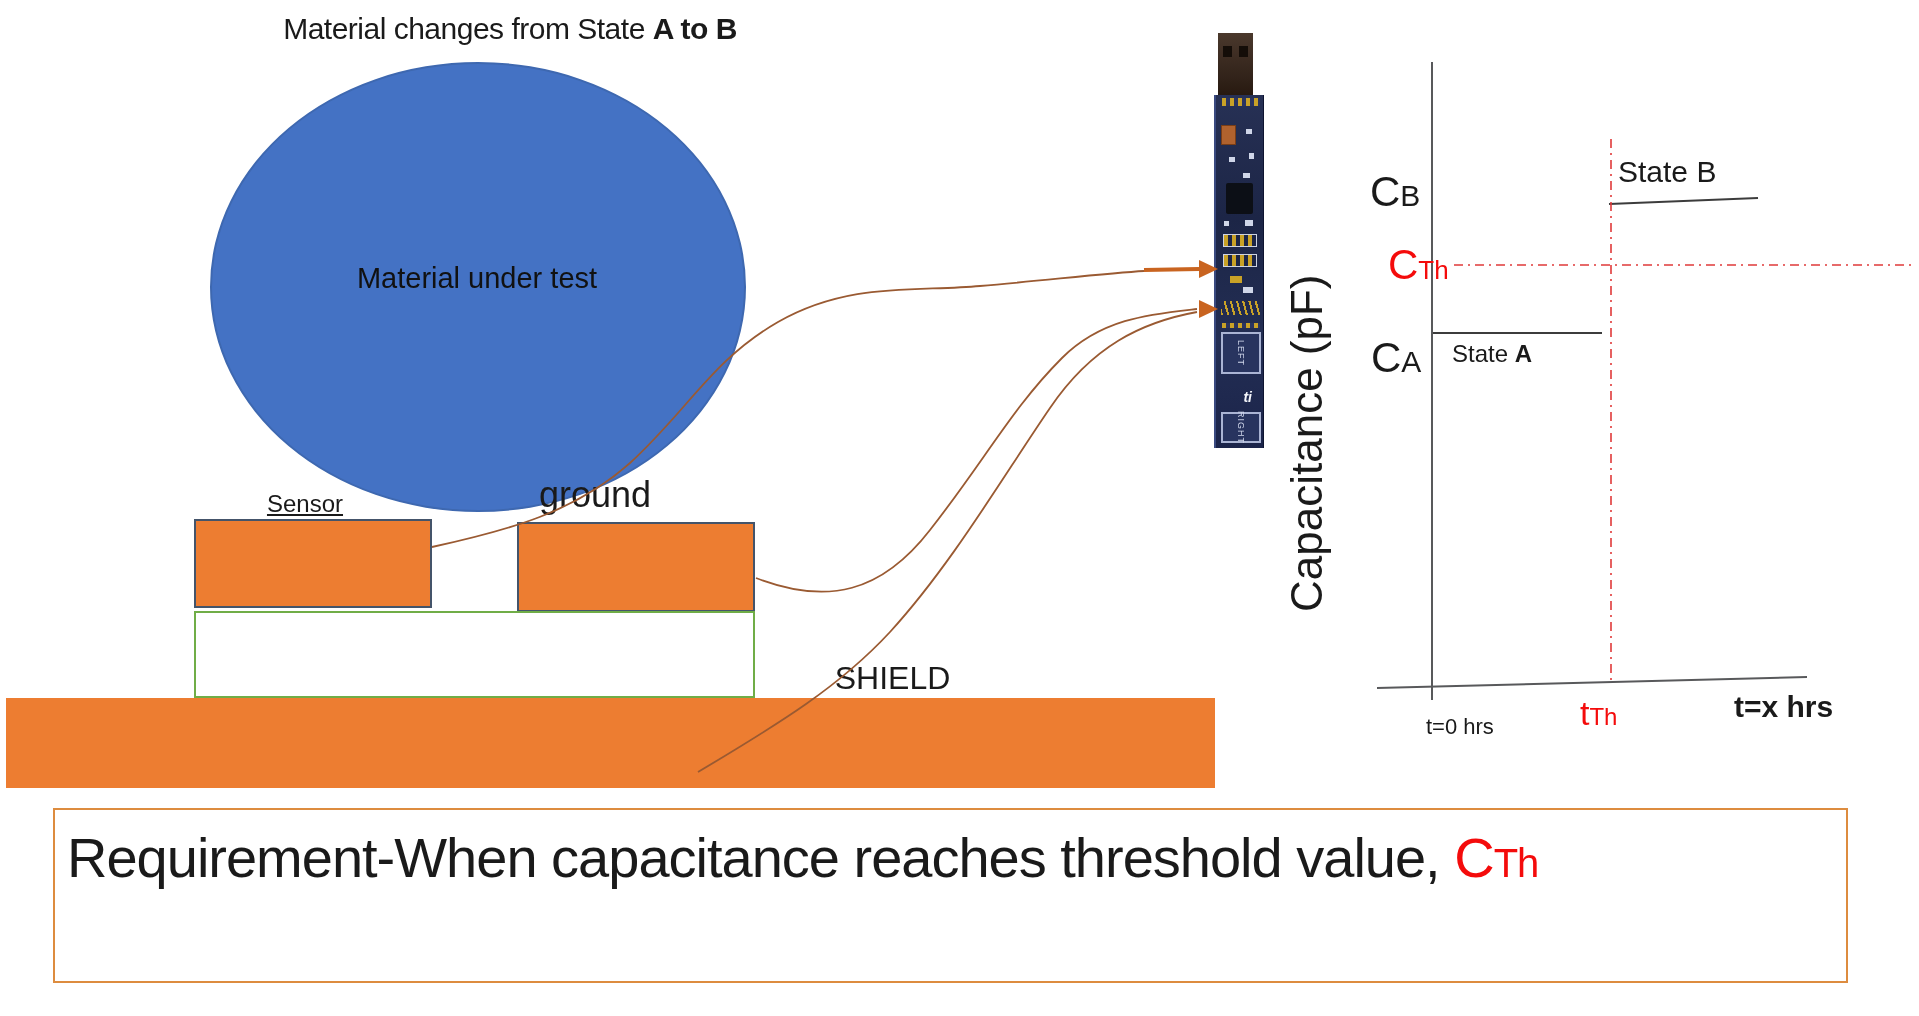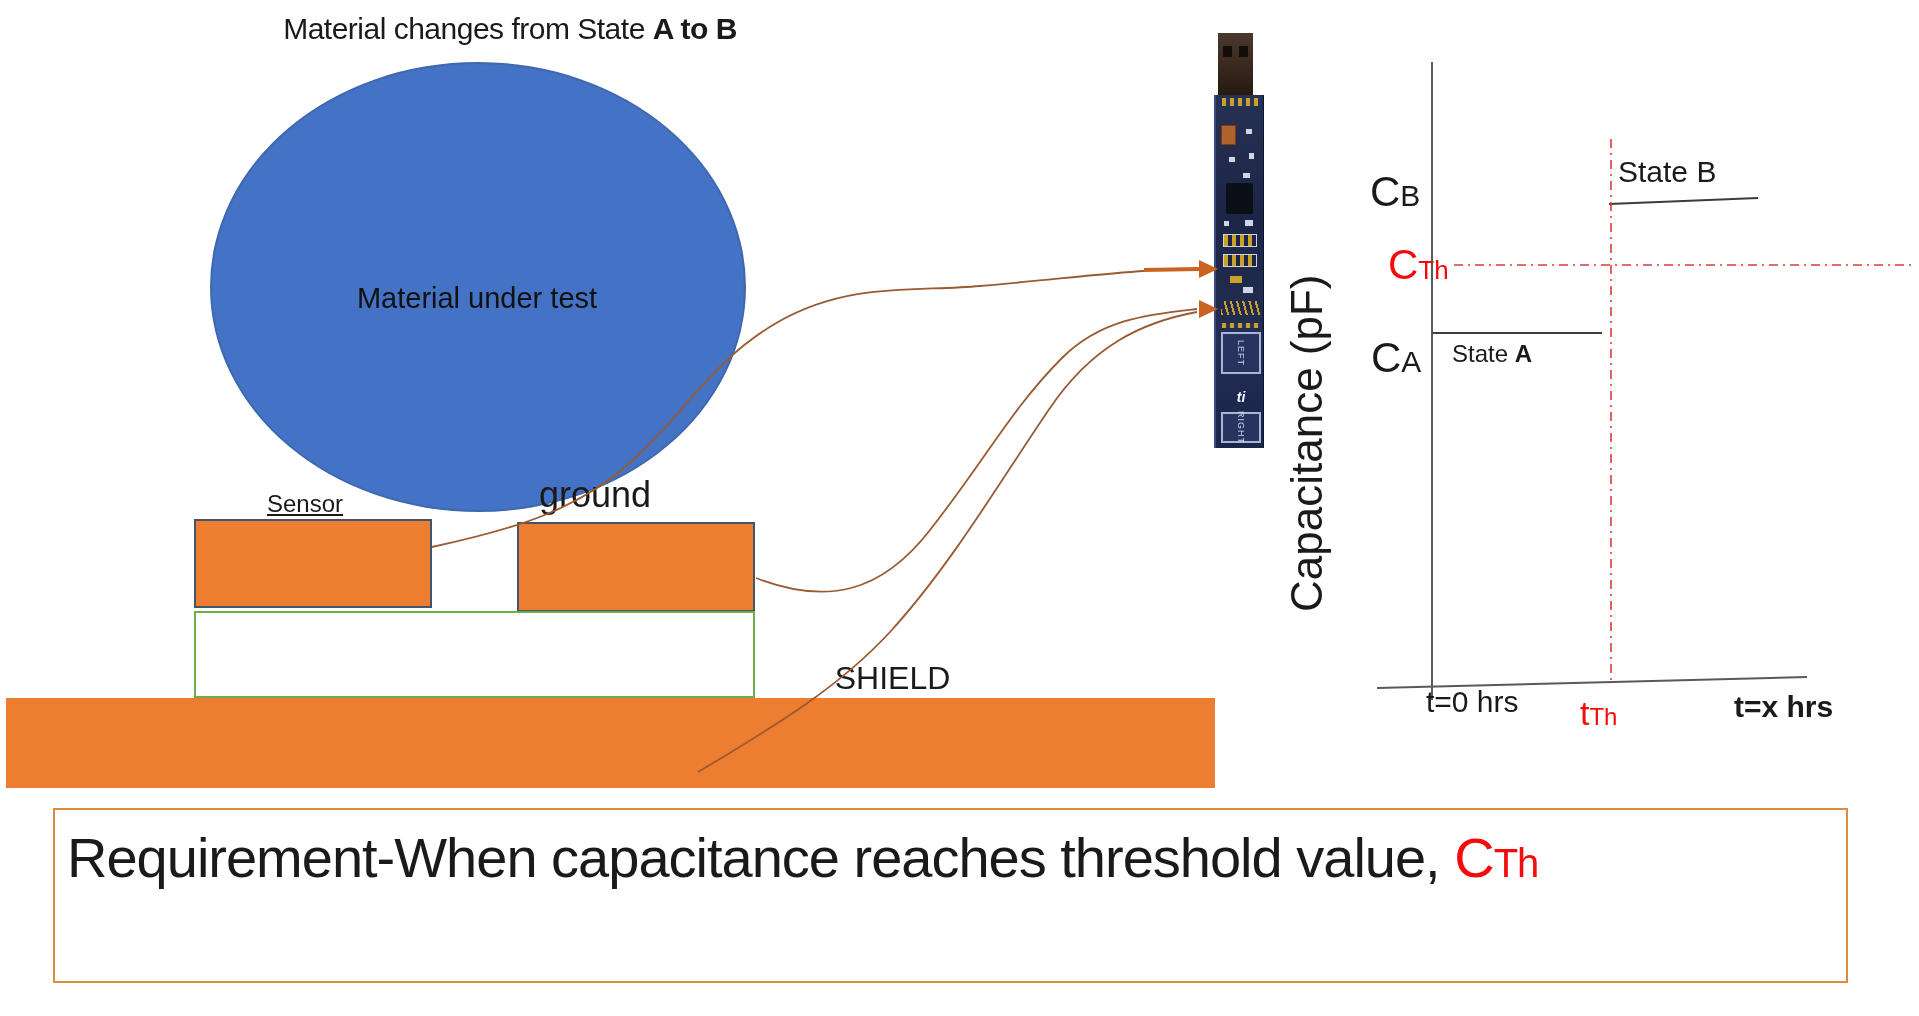--- a/index.html
+++ b/index.html
@@ -8,21 +8,21 @@
   .abs{position:absolute;}
   .ctr{text-align:center;}
 
   
   #title{left:190px;top:12px;width:640px;font-size:30px;letter-spacing:-0.5px;}
   #title b{font-weight:bold;}
 
   
   #ellipse{left:210px;top:62px;width:536px;height:450px;border-radius:50%;
            background:#4472C4;border:2px solid #3E68B0;box-sizing:border-box;}
-  #material-label{left:277px;top:262px;width:400px;font-size:29px;color:#111;margin-top:20px;}
+  #material-label{left:277px;top:262px;width:400px;font-size:29px;color:#111;}
 
   
   .plate{background:#ED7D31;border:2px solid #44546A;box-sizing:border-box;}
   #sensor-rect{left:194px;top:519px;width:238px;height:89px;}
   #ground-rect{left:517px;top:522px;width:238px;height:90px;}
   #guard-rect{left:194px;top:611px;width:561px;height:87px;border:2px solid #70AD47;
               background:#fff;box-sizing:border-box;}
   #shield-bar{left:6px;top:698px;width:1209px;height:90px;background:#ED7D31;}
   #sensor-label{left:230px;top:490px;width:150px;font-size:24px;text-decoration:underline;}
   #ground-label{left:505px;top:474px;width:180px;font-size:36px;}
@@ -57,30 +57,30 @@
           box-sizing:border-box;background:repeating-linear-gradient(90deg,#c9a227 0 4px,#1c2546 4px 8px);}
   #header1{top:139px;} #header2{top:159px;}
   #zigzag{position:absolute;left:5px;top:206px;width:40px;height:14px;
           background:repeating-linear-gradient(75deg,#c9a227 0 2px,transparent 2px 6px);}
   .btn{position:absolute;left:5px;width:40px;border:2px solid #aab4d4;background:#28345f;
        box-sizing:border-box;display:flex;align-items:center;justify-content:center;}
   #btn-left{top:237px;height:42px;}
   #btn-right{top:317px;height:31px;}
   .btn span{writing-mode:vertical-rl;font-size:9px;color:#cfd6ea;letter-spacing:1px;}
   #ti-logo{position:absolute;left:14px;top:291px;width:22px;height:22px;color:#f4f6fb;
-           font-size:14px;font-style:italic;font-weight:bold;text-align:center;line-height:22px;}
+           font-size:14px;font-style:italic;font-weight:bold;text-align:right;line-height:22px;}
 
   
   .axis-lab{display:flex;align-items:baseline;}
   #cb-label{left:1370px;top:168px;} #ca-label{left:1371px;top:334px;}
   #cth-label{left:1388px;top:241px;}
   .c-main{font-size:42px;} .c-sub{font-size:30px;} .cth-sub2{font-size:26px;}
   #stateb-label{left:1618px;top:155px;width:170px;font-size:30px;}
   #statea-label{left:1452px;top:340px;width:180px;font-size:24px;}
-  #t0-label{left:1426px;top:685px;width:140px;font-size:30px;}
+  #t0-label{left:1426px;top:714px;width:140px;font-size:22px;}
   #tth-label{left:1580px;top:694px;}
   .t-main{font-size:34px;} .t-sub{font-size:24px;}
   #tx-label{left:1734px;top:690px;width:160px;font-size:30px;font-weight:bold;}
   #yaxis-title{left:1048px;top:326px;width:520px;height:52px;font-size:44px;
                transform:rotate(-90deg);}
   svg.overlay{position:absolute;left:0;top:0;pointer-events:none;}
 </style>
 </head>
 <body>
 

